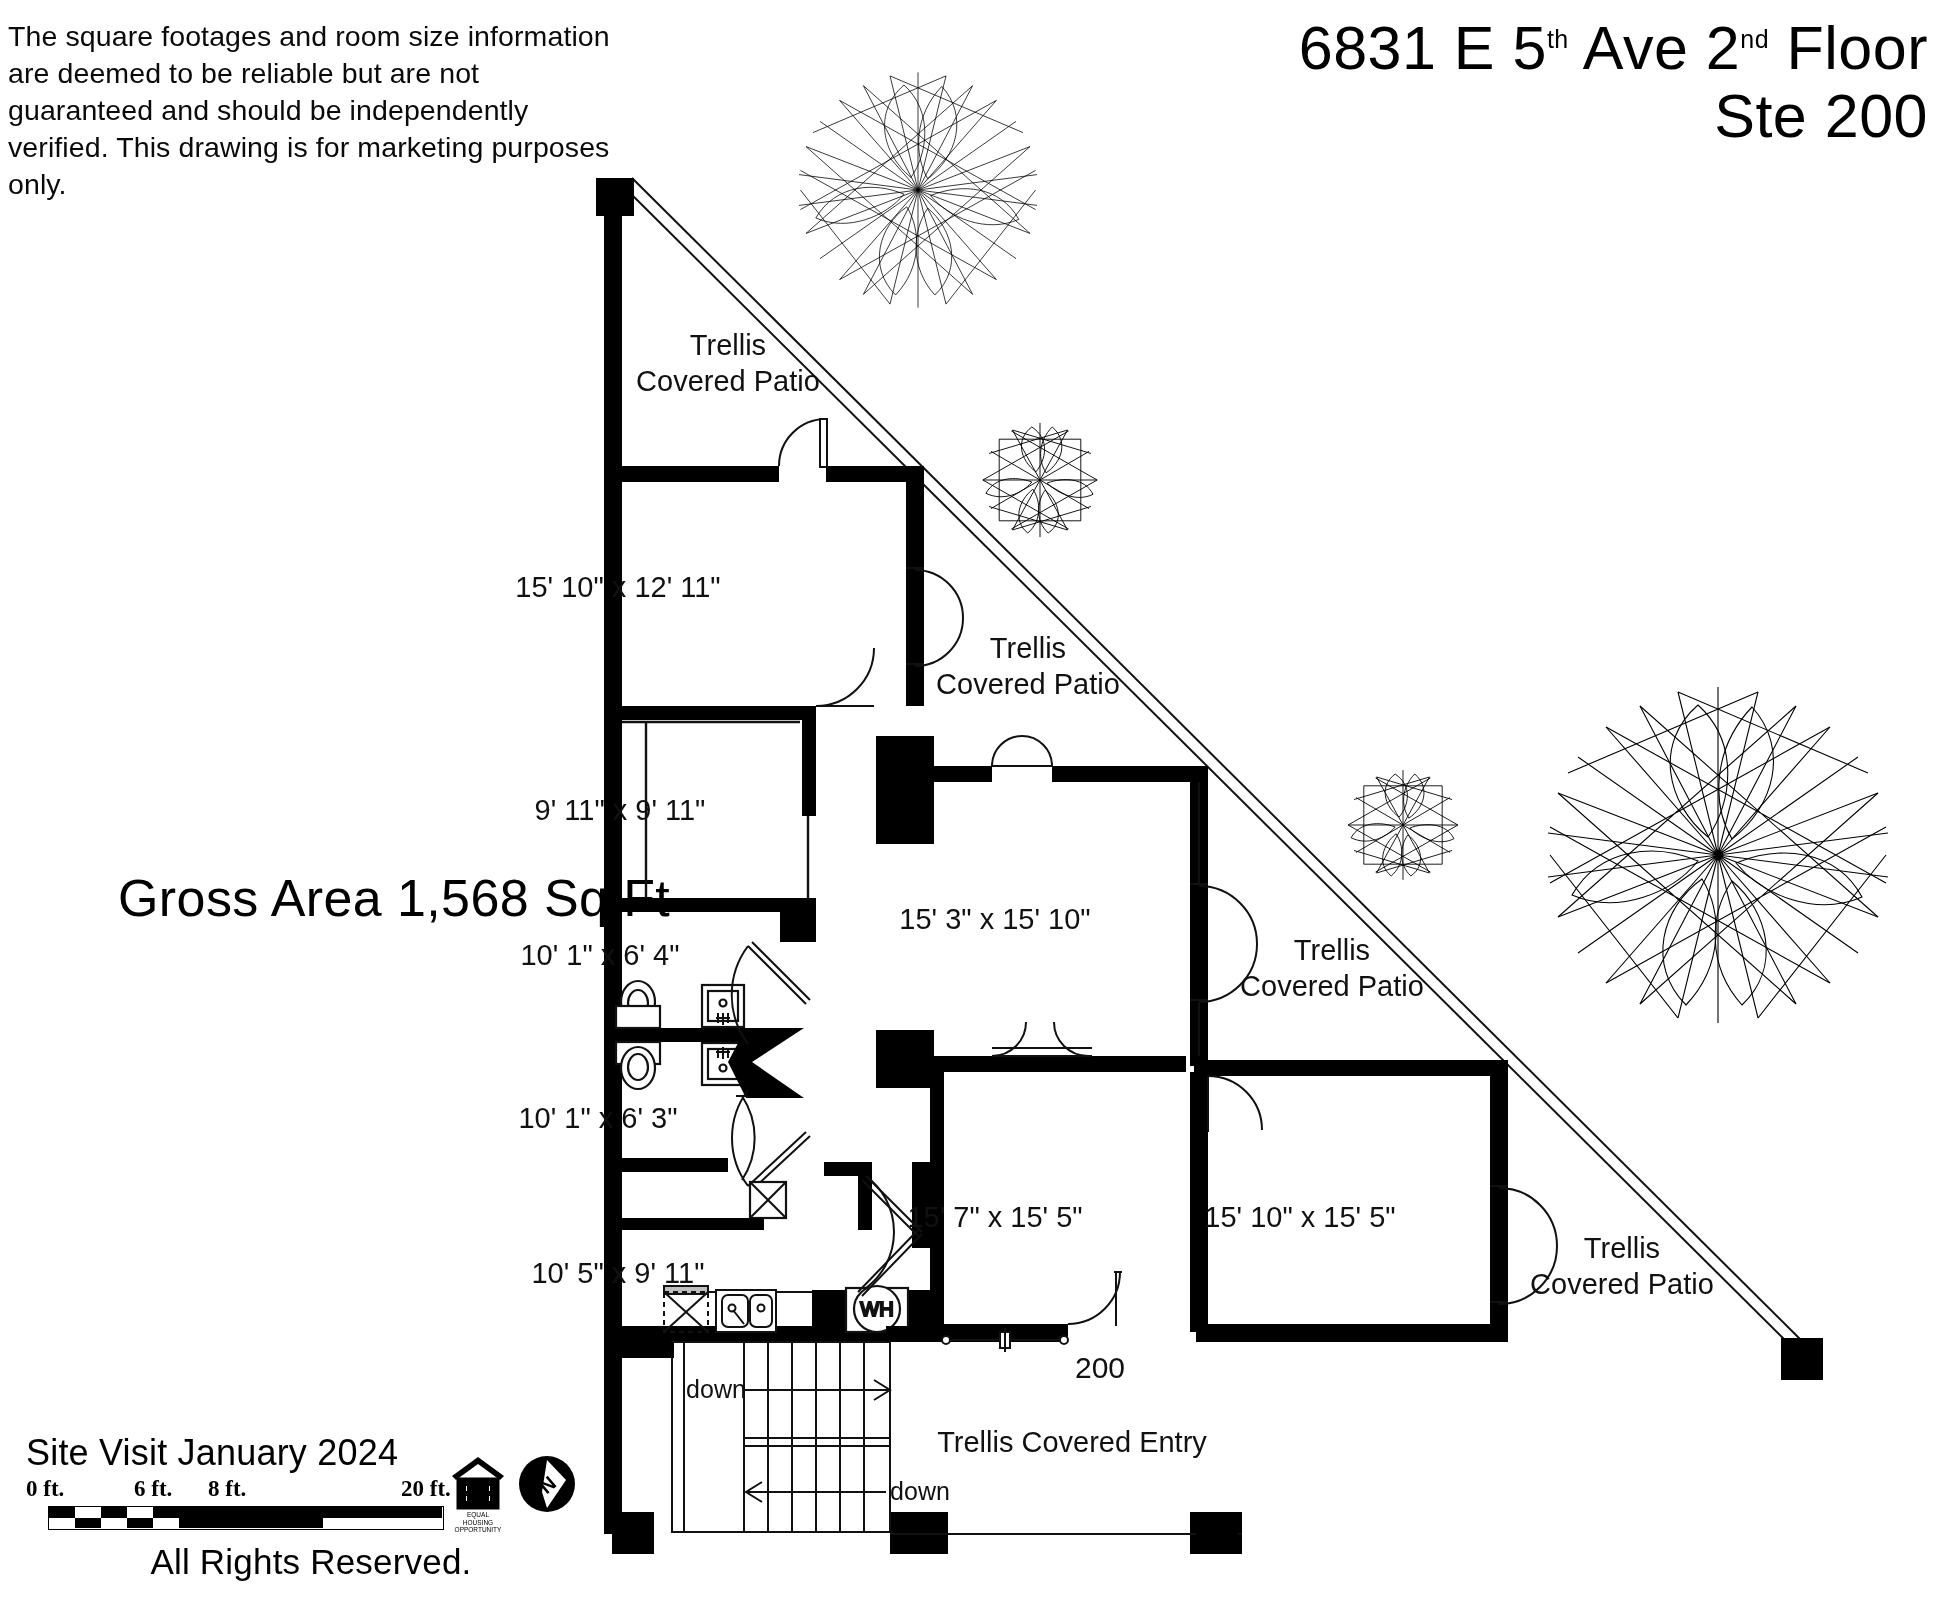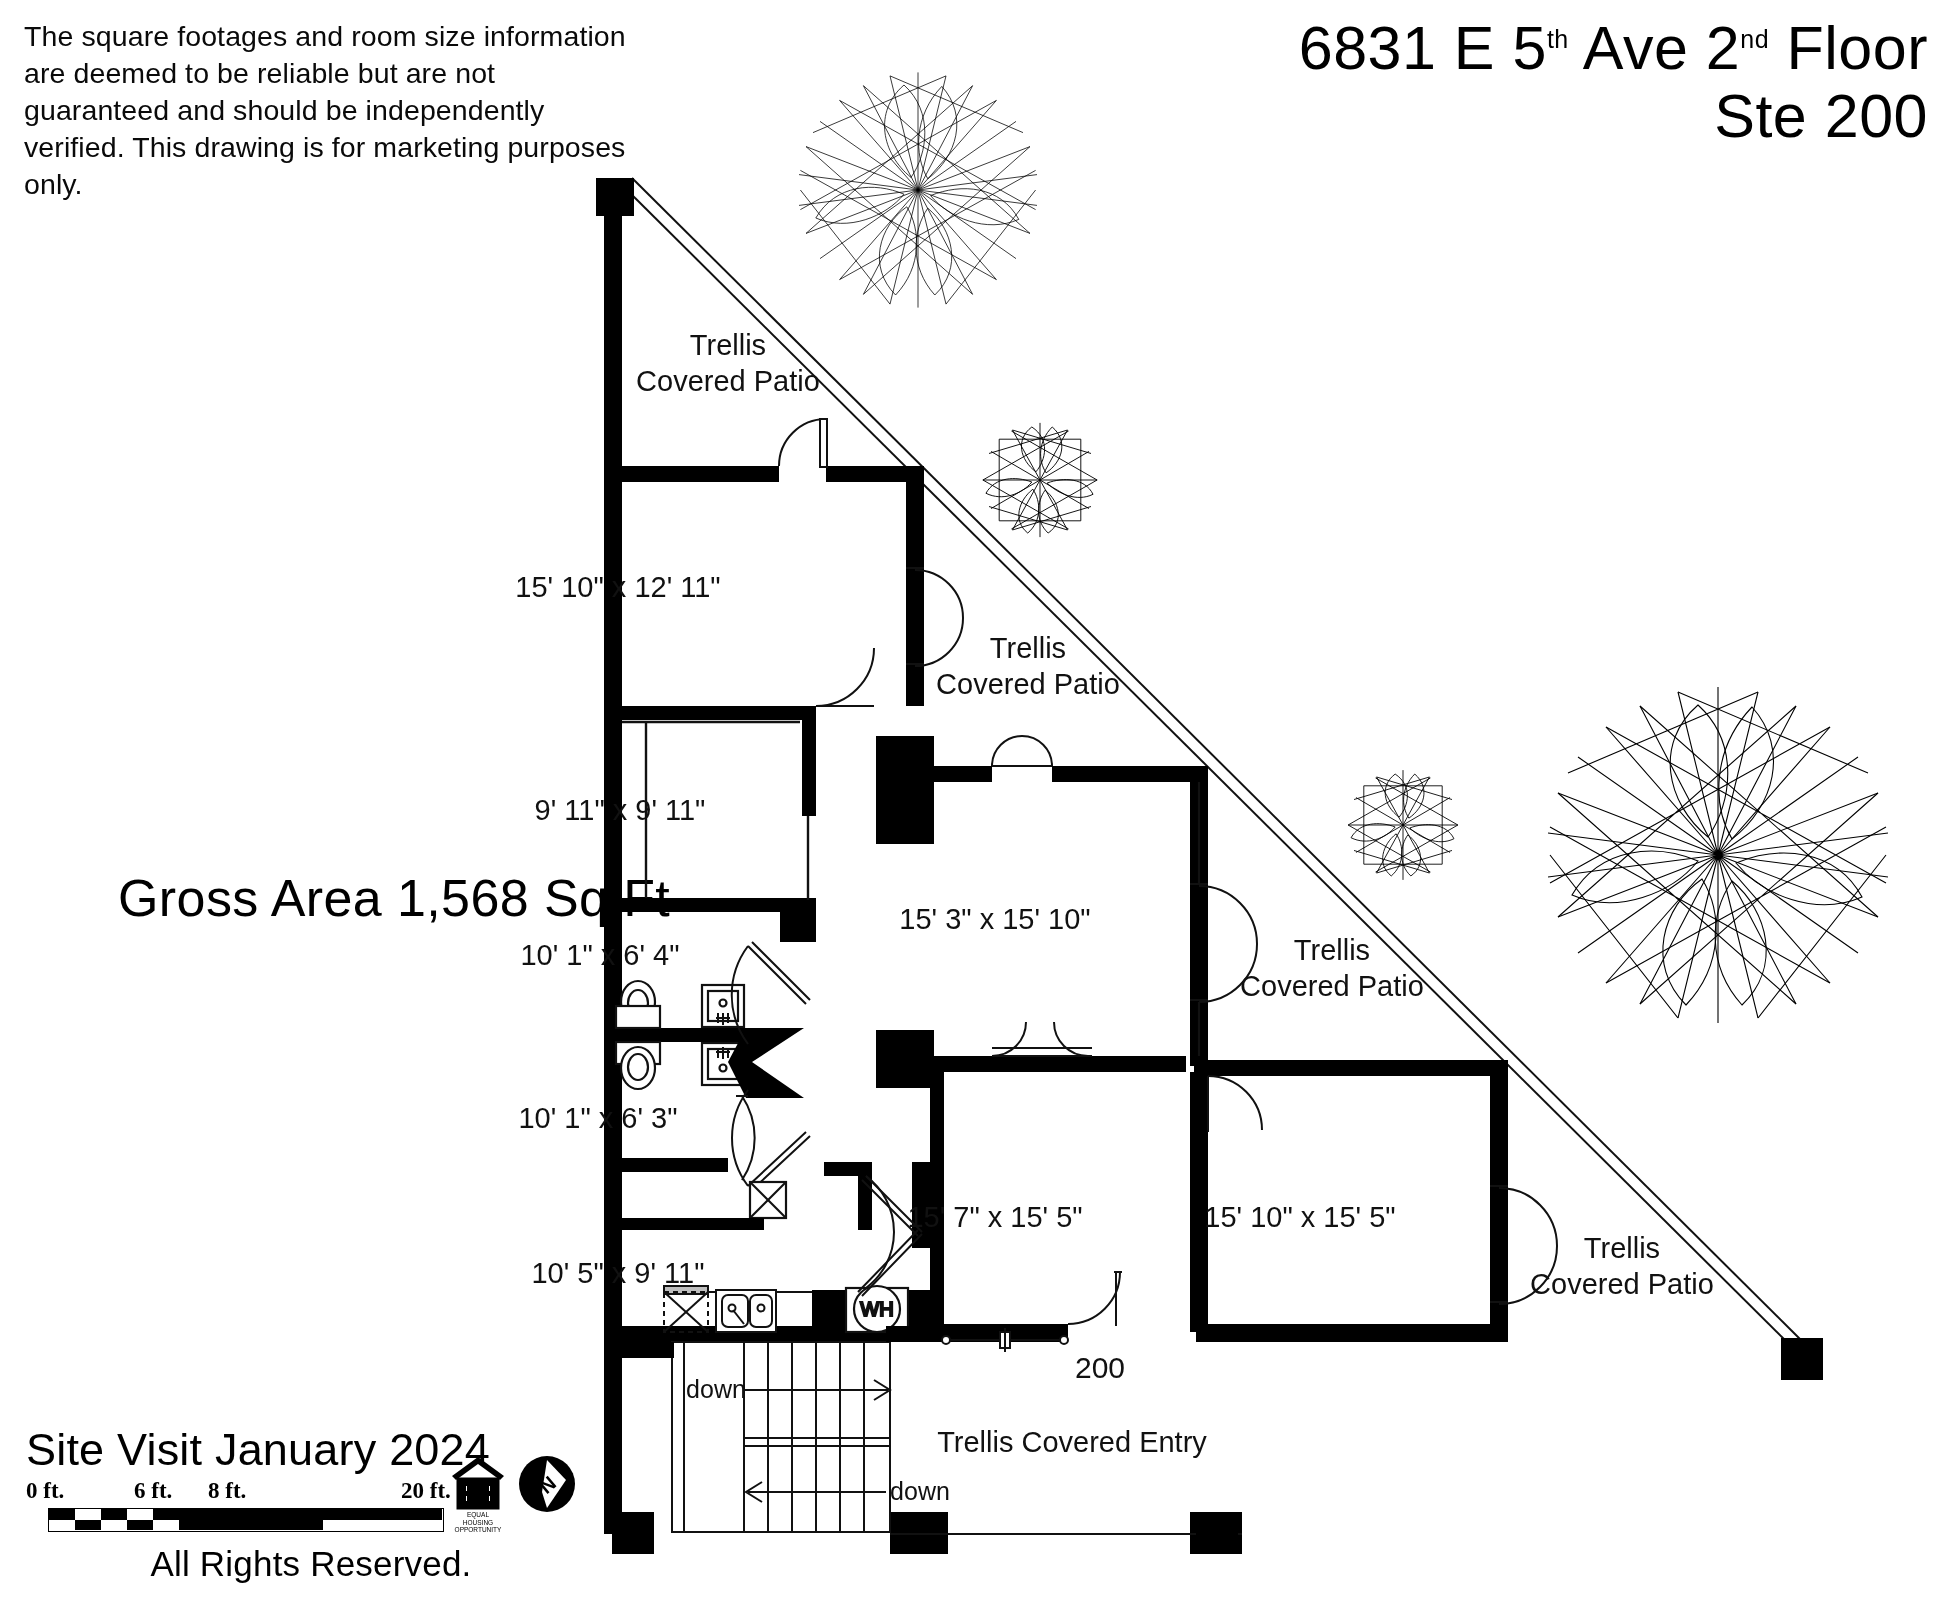--- a/index.html
+++ b/index.html
@@ -1,35 +1,35 @@
 <!DOCTYPE html>
 <html><head>
 <meta charset="utf-8">
 <style>
   html,body{margin:0;padding:0;background:#ffffff;}
   body{width:1956px;height:1613px;position:relative;overflow:hidden;
        font-family:"Liberation Sans","DejaVu Sans",sans-serif;color:#000;}
   .plan-root{position:absolute;inset:0;}
 
   
-  #disclaimer{position:absolute;left:24px;top:18px;width:620px;
+  #disclaimer{position:absolute;left:8px;top:18px;width:620px;
     font-size:28.5px;line-height:1.30;color:#0a0a0a;letter-spacing:.1px;}
 
   
   #title-block{position:absolute;right:28px;top:14px;text-align:right;
     font-size:61px;line-height:1.12;font-weight:400;letter-spacing:.5px;}
   #title-block .sup{font-size:25px;vertical-align:super;line-height:0;}
 
   
   #gross-area{position:absolute;left:118px;top:868px;font-size:52px;
     letter-spacing:.4px;white-space:nowrap;}
 
   
   #legend{position:absolute;left:26px;top:1424px;width:580px;}
-  #site-visit{font-size:45px;letter-spacing:.2px;margin:0 0 2px 0;white-space:nowrap;}
+  #site-visit{font-size:36px;letter-spacing:.2px;margin:8px 0 2px 0;white-space:nowrap;}
   .scalewrap{position:relative;width:418px;height:62px;margin-left:0;font-family:Liberation Serif, serif;}
   .scale-labels{position:relative;height:28px;font-size:23px;font-weight:700;}
   .scale-labels span{position:absolute;top:0;white-space:nowrap;}
   .sl0{left:0px;} .sl6{left:108px;} .sl10{left:182px;} .sl20{left:375px;}
   .scalebar{position:absolute;left:22px;top:30px;width:396px;height:24px;
     border:1.5px solid #000;box-sizing:border-box;background:#fff;}
   .scalebar i{position:absolute;display:block;background:#000;}
   #copyright{font-size:35px;line-height:1.12;text-align:center;
     width:570px;margin-top:4px;letter-spacing:.2px;}
 

